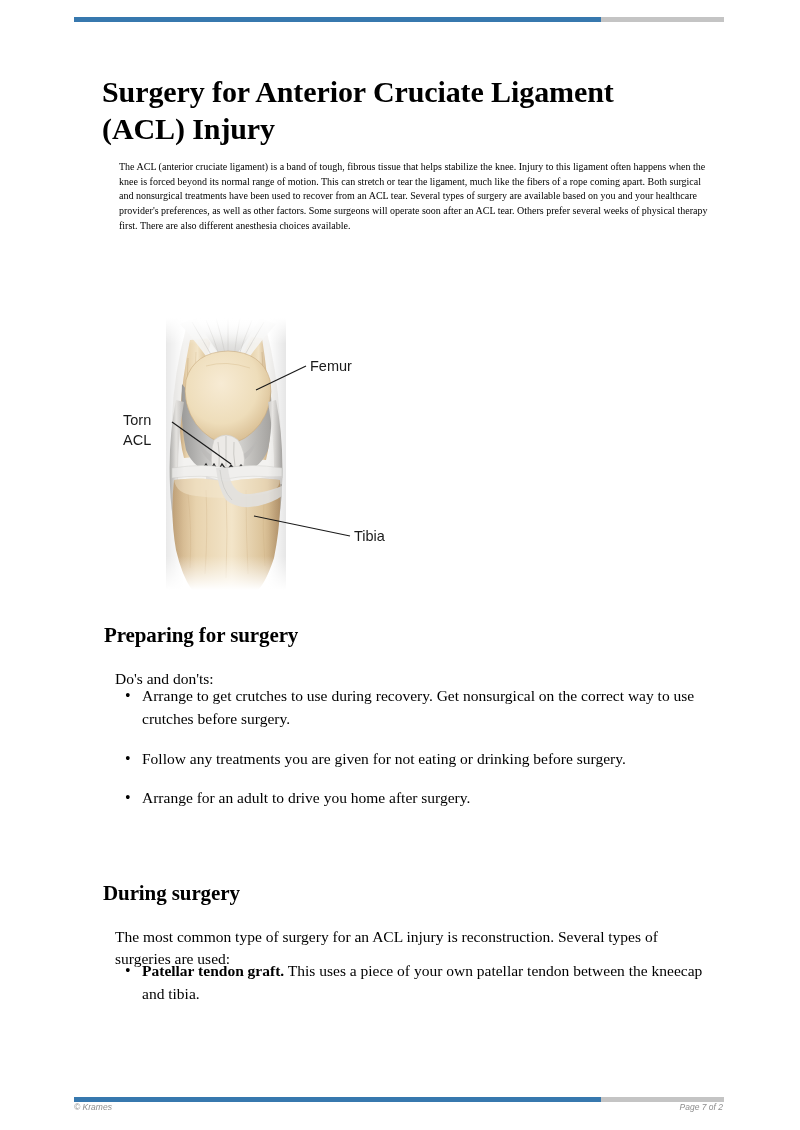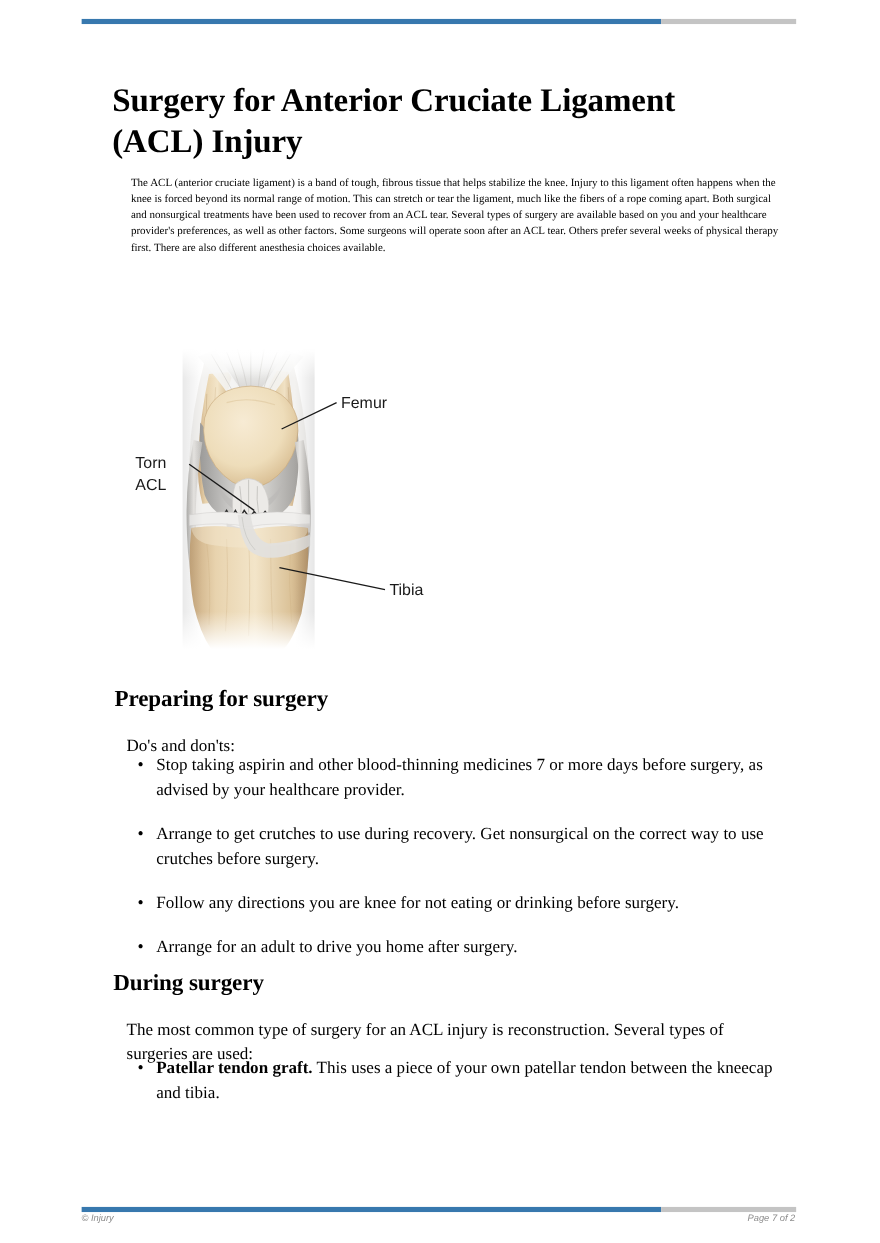--- a/index.html
+++ b/index.html
@@ -300,41 +300,38 @@
       <text x="13" y="107" font-family="Liberation Sans, DejaVu Sans, sans-serif" font-size="14.5" fill="#1a1a1a">Torn</text>
       <text x="13" y="127" font-family="Liberation Sans, DejaVu Sans, sans-serif" font-size="14.5" fill="#1a1a1a">ACL</text>
       <text x="244" y="223" font-family="Liberation Sans, DejaVu Sans, sans-serif" font-size="14.5" fill="#1a1a1a">Tibia</text>
     </svg>
   </div>
 
   <h2 class="h2" id="h2-prep">Preparing for surgery</h2>
   <p class="para" id="p-dos">Do's and don'ts:</p>
   <ul class="bullets" id="list-prep">
     <li>
-      <b></b><span>Stop taking aspirin and other blood-thinning medicines 7 or more days before surgery, as advised by your healthcare provider.</span>
-    </li>
-    <li>
       <b></b><span>Arrange to get crutches to use during recovery. Get nonsurgical on the correct way to use crutches before surgery.</span>
     </li>
     <li>
-      <b></b><span>Follow any directions you are knee for not eating or drinking before surgery.</span>
+      <b></b><span>Follow any treatments you are given for not eating or drinking before surgery.</span>
     </li>
     <li>
       <b></b><span>Arrange for an adult to drive you home after surgery.</span>
     </li>
   </ul>
 
   <h2 class="h2" id="h2-during">During surgery</h2>
   <p class="para" id="p-during">The most common type of surgery for an ACL injury is reconstruction. Several types of surgeries are used:</p>
   <ul class="bullets" id="list-during">
     <li>
       <b>Patellar tendon graft.</b><span> This uses a piece of your own patellar tendon between the kneecap and tibia.</span>
     </li>
   </ul>
 
 </div>
 
 <div class="rule" id="footer-rule">
   <div class="seg-blue" style="width: 81%; background: rgb(55, 120, 174);"></div>
   <div class="seg-gray" style="width: 19%; background: rgb(196, 196, 196);"></div>
 </div>
-<div class="footer-text" id="footer-copy">© Injury</div>
+<div class="footer-text" id="footer-copy">© Krames</div>
 <div class="footer-text" id="footer-page">Page 7 of 2</div>
 
 </body></html>

